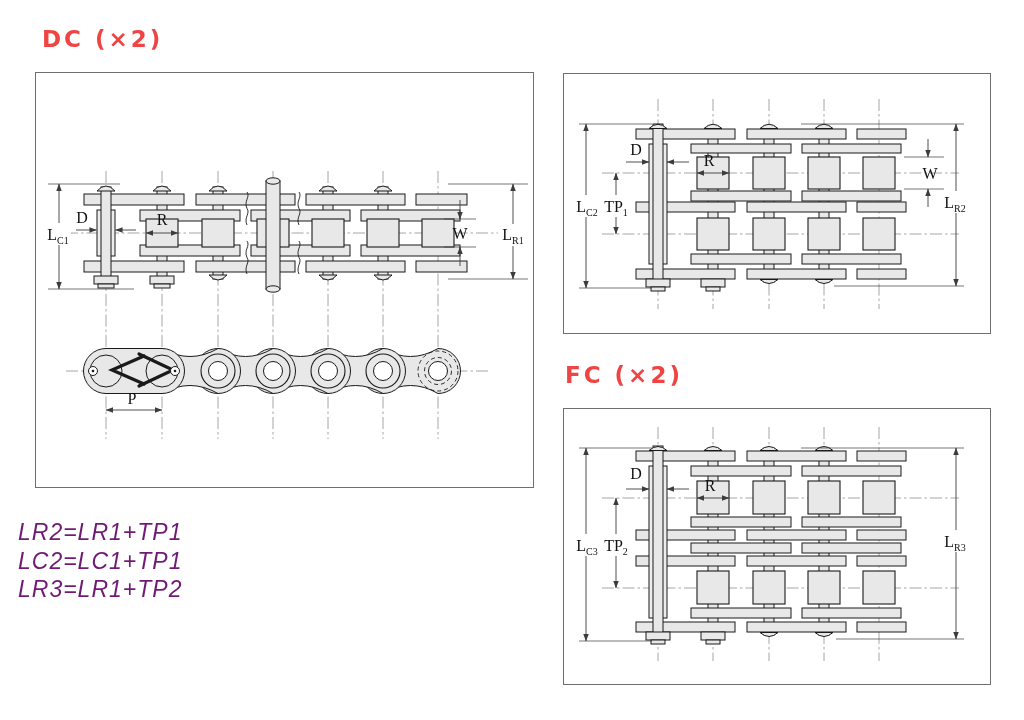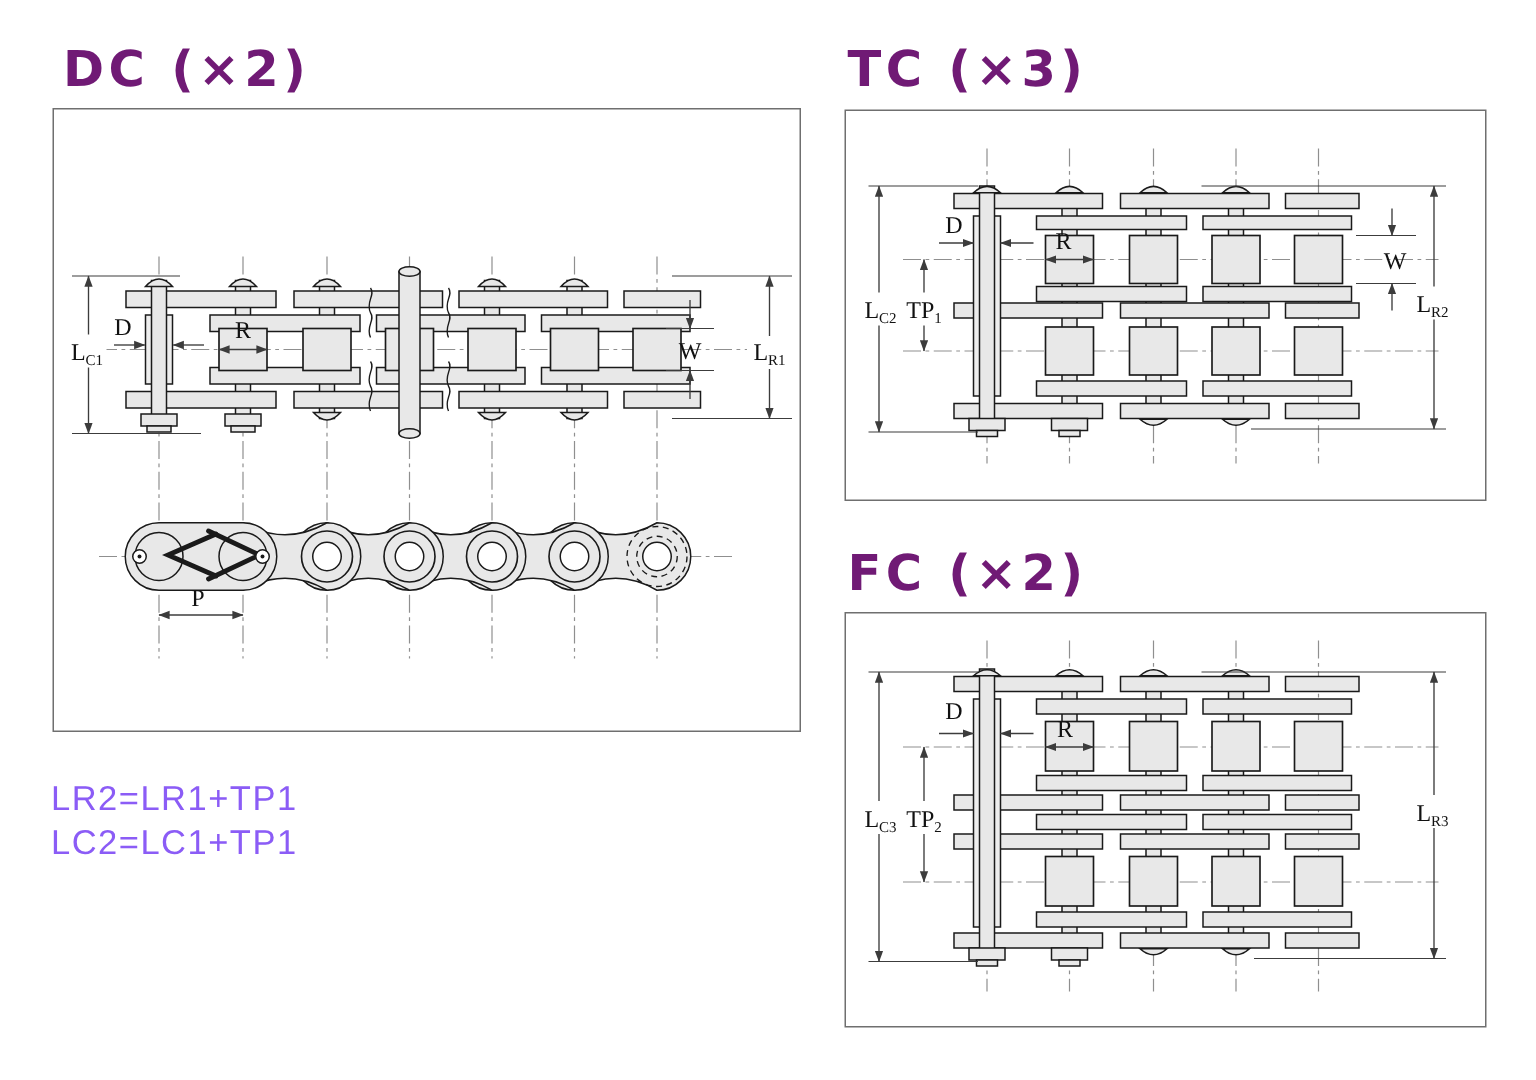--- a/index.html
+++ b/index.html
@@ -4,23 +4,23 @@
 <style>
   :root{
     --background:#ffffff; --plate-fill:#e8e8e8; --stroke:#1a1a1a;
     --centerline:#8f8f8f; --dimension:#3c3c3c; --text:#111111;
   }
   html,body{margin:0;padding:0;background:#fff;}
   #page{position:relative;width:1024px;height:720px;background:var(--background);
         overflow:hidden;font-family:"Liberation Sans",sans-serif;}
   .panel-frame{position:absolute;border:1px solid #6f6f6f;background:var(--background);}
   .panel-title{position:absolute;font-family:"DejaVu Sans",sans-serif;font-weight:bold;
-        font-size:33px;letter-spacing:3px;color:#701a75;white-space:nowrap;}
-  .formulas{position:absolute;left:34px;top:518px;font-family:"Liberation Sans",sans-serif;
-        font-size:23px;line-height:28.6px;letter-spacing:1px;color:#8b5cf6;}
+        font-size:23px;letter-spacing:3px;color:#ef4444;white-space:nowrap;}
+  .formulas{position:absolute;left:18px;top:518px;font-family:"Liberation Sans",sans-serif;
+        font-size:23px;line-height:28.6px;letter-spacing:1px;color:#701a75;font-style:italic;}
   svg{position:absolute;left:0;top:0;}
   .plate,.pinbody,.head{fill:var(--plate-fill);stroke:var(--stroke);stroke-width:1;}
   .bush{fill:#ededed;stroke:var(--stroke);stroke-width:1;}
   .roller{fill:var(--plate-fill);stroke:var(--stroke);stroke-width:1.1;}
   .cl{stroke:var(--centerline);stroke-width:0.8;stroke-dasharray:12 3 2.5 3;fill:none;}
   .dim{stroke:var(--dimension);stroke-width:0.9;fill:none;}
   .ext{stroke:var(--dimension);stroke-width:0.7;fill:none;}
   .brk{stroke:var(--stroke);stroke-width:0.9;fill:none;}
   .hole{fill:#ffffff;stroke:var(--stroke);stroke-width:1;}
   .dash{fill:none;stroke:var(--stroke);stroke-width:0.9;stroke-dasharray:4 3;}
@@ -178,21 +178,20 @@
         <line class="dim" x1="477" y1="111" x2="477" y2="206" marker-start="url(#dcArr)" marker-end="url(#dcArr)"></line>
         <rect class="wbg" x="462" y="151" width="31" height="22"></rect>
         <text class="dlbl" x="477" y="167" text-anchor="middle"><tspan>L</tspan><tspan class="dsub" dy="3.5">R1</tspan></text>
 
         <line class="dim" x1="70" y1="337" x2="126" y2="337" marker-start="url(#dcArr)" marker-end="url(#dcArr)"></line>
         <text class="dlbl" x="96" y="331" text-anchor="middle">P</text>
       </g>
     </svg>
   </div>
 
-  <div class="panel-title" style="left:565px;top:26px;">TC (×3)</div>
 
   <div class="panel-frame" style="left:563px;top:73px;width:426px;height:259px;">
     <svg width="426" height="259" viewBox="0 0 426 259">
       <defs>
         <marker id="tcArr" viewBox="0 0 10 8" refX="9" refY="4" markerWidth="9" markerHeight="7" orient="auto-start-reverse">
           <path d="M0,0.5 L9.5,4 L0,7.5 Z"></path>
         </marker>
       </defs>
 
       <g class="cl">
@@ -392,15 +391,16 @@
         <line class="dim" x1="392" y1="39" x2="392" y2="230" marker-start="url(#fcArr)" marker-end="url(#fcArr)"></line>
         <rect class="wbg" x="376" y="121" width="31" height="22"></rect>
         <text class="dlbl" x="391" y="138" text-anchor="middle"><tspan>L</tspan><tspan class="dsub" dy="3.5">R3</tspan></text>
       </g>
     </svg>
   </div>
 
   <div class="formulas">
     <div>LR2=LR1+TP1</div>
     <div>LC2=LC1+TP1</div>
+    <div>LR3=LR1+TP2</div>
   </div>
 
 </div>
 
 </body></html>

